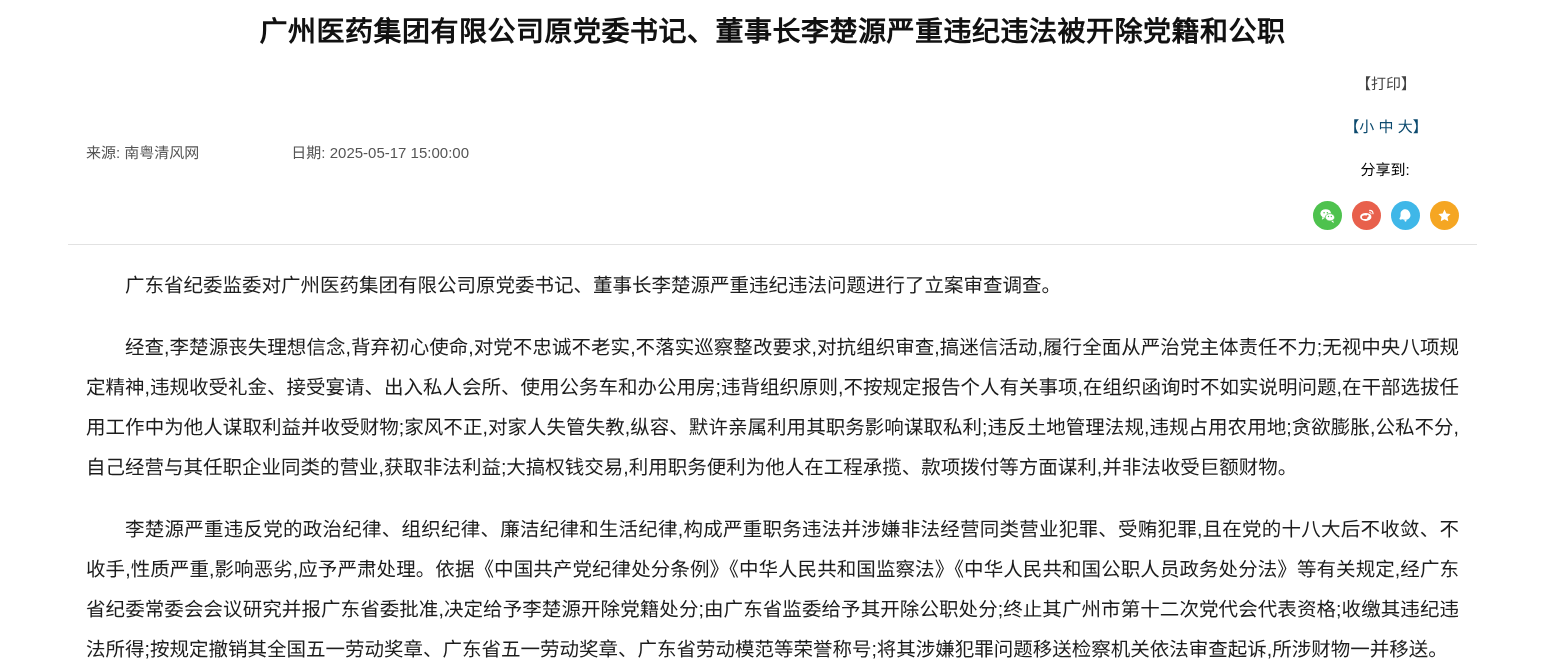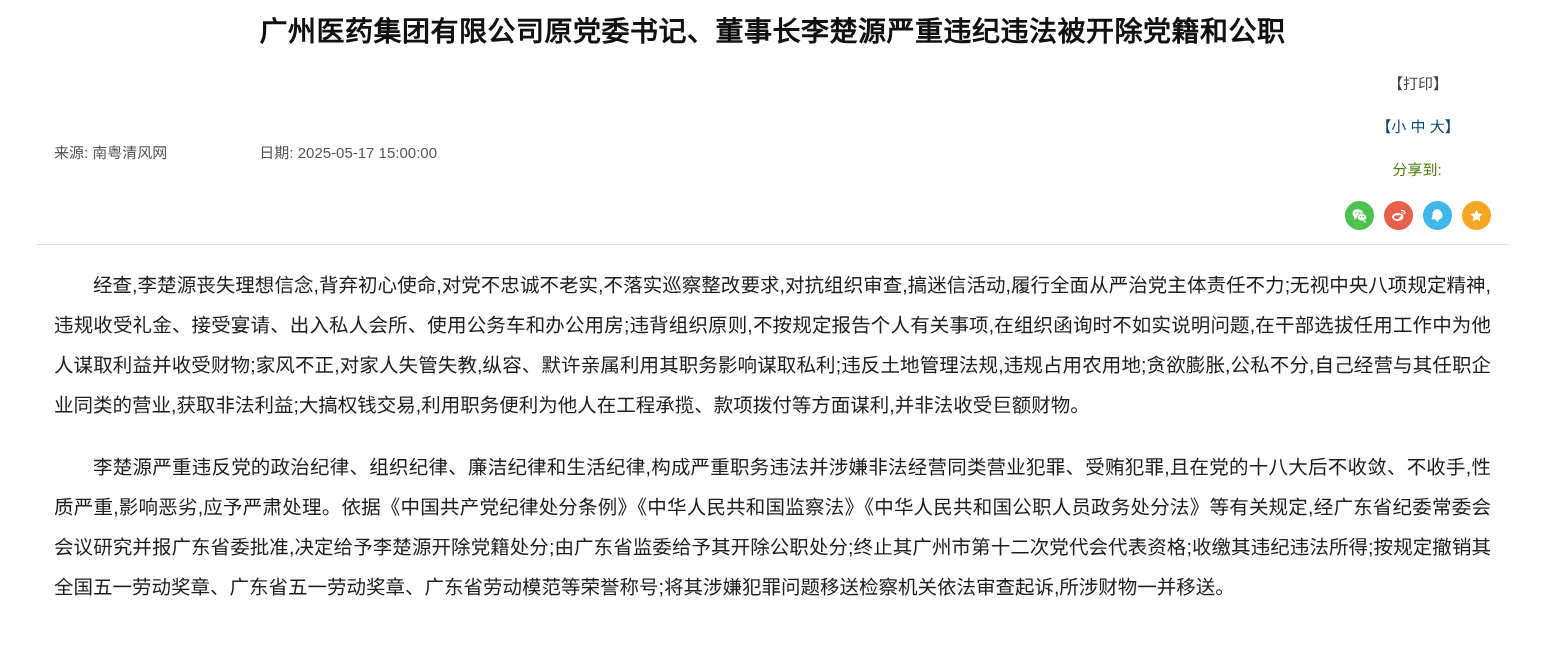--- a/index.html
+++ b/index.html
@@ -10,21 +10,21 @@
   body {
     width: 1545px;
     height: 670px;
     overflow: hidden;
     font-family: "Liberation Sans", "DejaVu Sans", sans-serif;
     color: #1a1a1a;
   }
   .page {
     width: 1545px;
     box-sizing: border-box;
-    padding: 0 36px;
+    padding: 0 68px;
   }
   .article-title {
     text-align: center;
     font-size: 28px;
     font-weight: bold;
     color: #111111;
     letter-spacing: 0.5px;
     line-height: 1.3;
     padding-top: 14px;
     padding-bottom: 6px;
@@ -63,21 +63,21 @@
     color: #444444;
     white-space: nowrap;
     cursor: pointer;
   }
   .font-sizes {
     color: #0c4a6e;
     white-space: nowrap;
     cursor: pointer;
   }
   .share-label {
-    color: #4d7c0f;
+    color: #000000;
     white-space: nowrap;
     margin-right: 2px;
   }
   .share-icons {
     display: flex;
     align-items: center;
     gap: 10px;
   }
   .share-icon {
     width: 29px;
@@ -166,17 +166,18 @@
         <span class="share-icon icon-star">
           <svg width="17" height="17" viewBox="0 0 24 24" aria-hidden="true">
             <polygon points="12,3.6 14.6,9.2 20.6,10 16.2,14.2 17.3,20.2 12,17.3 6.7,20.2 7.8,14.2 3.4,10 9.4,9.2" fill="#ffffff"></polygon>
           </svg>
         </span>
       </span>
     </div>
   </div>
 
   <div class="content">
+    <p>广东省纪委监委对广州医药集团有限公司原党委书记、董事长李楚源严重违纪违法问题进行了立案审查调查。</p>
     <p>经查,李楚源丧失理想信念,背弃初心使命,对党不忠诚不老实,不落实巡察整改要求,对抗组织审查,搞迷信活动,履行全面从严治党主体责任不力;无视中央八项规定精神,违规收受礼金、接受宴请、出入私人会所、使用公务车和办公用房;违背组织原则,不按规定报告个人有关事项,在组织函询时不如实说明问题,在干部选拔任用工作中为他人谋取利益并收受财物;家风不正,对家人失管失教,纵容、默许亲属利用其职务影响谋取私利;违反土地管理法规,违规占用农用地;贪欲膨胀,公私不分,自己经营与其任职企业同类的营业,获取非法利益;大搞权钱交易,利用职务便利为他人在工程承揽、款项拨付等方面谋利,并非法收受巨额财物。</p>
     <p>李楚源严重违反党的政治纪律、组织纪律、廉洁纪律和生活纪律,构成严重职务违法并涉嫌非法经营同类营业犯罪、受贿犯罪,且在党的十八大后不收敛、不收手,性质严重,影响恶劣,应予严肃处理。依据《中国共产党纪律处分条例》《中华人民共和国监察法》《中华人民共和国公职人员政务处分法》等有关规定,经广东省纪委常委会会议研究并报广东省委批准,决定给予李楚源开除党籍处分;由广东省监委给予其开除公职处分;终止其广州市第十二次党代会代表资格;收缴其违纪违法所得;按规定撤销其全国五一劳动奖章、广东省五一劳动奖章、广东省劳动模范等荣誉称号;将其涉嫌犯罪问题移送检察机关依法审查起诉,所涉财物一并移送。</p>
   </div>
 
 </div>
 
 </body></html>

